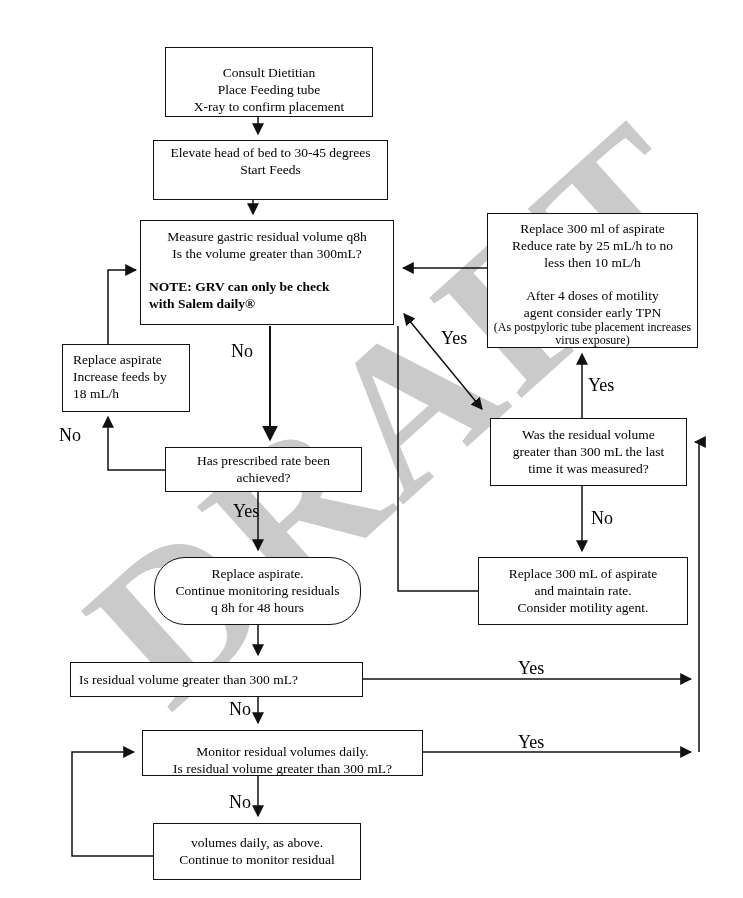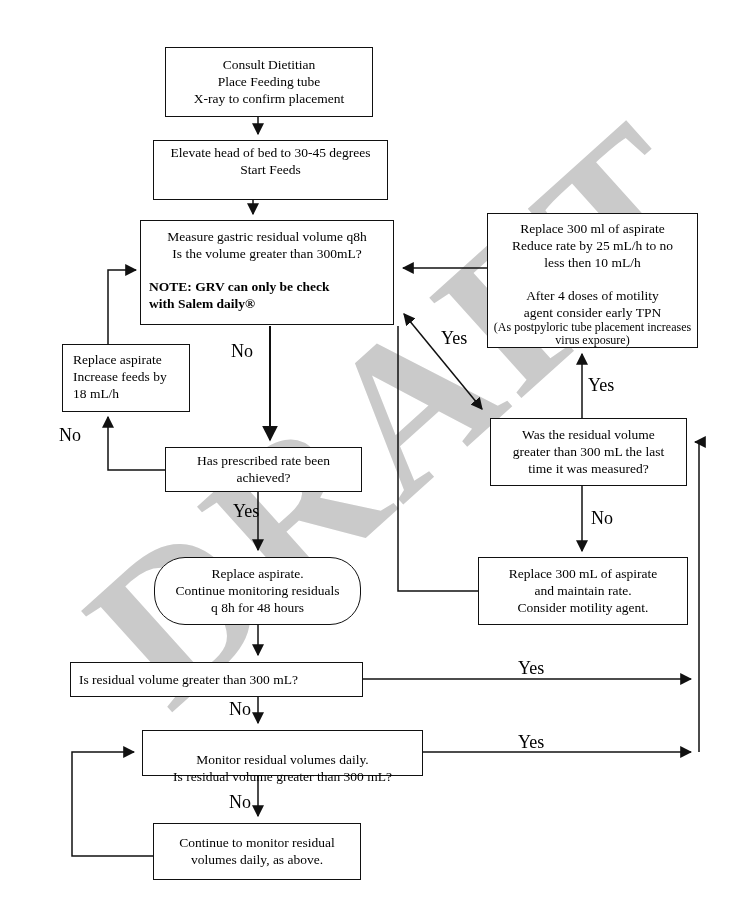--- a/index.html
+++ b/index.html
@@ -82,21 +82,21 @@
     <polyline points="699,752 699,442 695,442" marker-end="url(#ah)"></polyline>
     <line x1="363" y1="679" x2="691" y2="679" marker-end="url(#ah)"></line>
     <line x1="423" y1="752" x2="691" y2="752" marker-end="url(#ah)"></line>
     <line x1="258" y1="492" x2="258" y2="550" marker-end="url(#ah)"></line>
     <line x1="258" y1="625" x2="258" y2="655" marker-end="url(#ah)"></line>
     <line x1="258" y1="697" x2="258" y2="723" marker-end="url(#ah)"></line>
     <line x1="258" y1="776" x2="258" y2="816" marker-end="url(#ah)"></line>
     <polyline points="153,856 72,856 72,752 134,752" marker-end="url(#ah)"></polyline>
   </svg>
 
-  <div class="node" style="left:165px;top:47px;width:208px;height:70px;padding-top:8px;">
+  <div class="node" style="left:165px;top:47px;width:208px;height:70px;padding-top:16px;">
     <div class="ln">Consult Dietitian</div>
     <div class="ln">Place Feeding tube</div>
     <div class="ln">X-ray to confirm placement</div>
   </div>
 
   <div class="node" style="left:153px;top:140px;width:235px;height:60px;padding-top:3px;">
     <div class="ln">Elevate head of bed to 30-45 degrees</div>
     <div class="ln">Start Feeds</div>
   </div>
 
@@ -147,28 +147,28 @@
   <div class="node" style="left:478px;top:557px;width:210px;height:68px;padding-top:7px;">
     <div class="ln">Replace 300 mL of aspirate</div>
     <div class="ln">and maintain rate.</div>
     <div class="ln">Consider motility agent.</div>
   </div>
 
   <div class="node left-align" style="left:70px;top:662px;width:293px;height:35px;padding:8px 0 0 8px;">
     <div class="ln">Is residual volume greater than 300 mL?</div>
   </div>
 
-  <div class="node" style="left:142px;top:730px;width:281px;height:46px;padding-top:20px;">
+  <div class="node" style="left:142px;top:730px;width:281px;height:46px;padding-top:12px;">
     <div class="ln">Monitor residual volumes daily.</div>
     <div class="ln">Is residual volume greater than 300 mL?</div>
   </div>
 
   <div class="node" style="left:153px;top:823px;width:208px;height:57px;padding-top:10px;">
+    <div class="ln">volumes daily, as above.</div>
     <div class="ln">Continue to monitor residual</div>
-    <div class="ln">volumes daily, as above.</div>
   </div>
 
   <div class="edge-label" style="left:231px;top:343px;">No</div>
   <div class="edge-label" style="left:59px;top:427px;">No</div>
   <div class="edge-label" style="left:233px;top:503px;">Yes</div>
   <div class="edge-label" style="left:441px;top:330px;">Yes</div>
   <div class="edge-label" style="left:588px;top:377px;">Yes</div>
   <div class="edge-label" style="left:591px;top:510px;">No</div>
   <div class="edge-label" style="left:518px;top:660px;">Yes</div>
   <div class="edge-label" style="left:518px;top:734px;">Yes</div>

